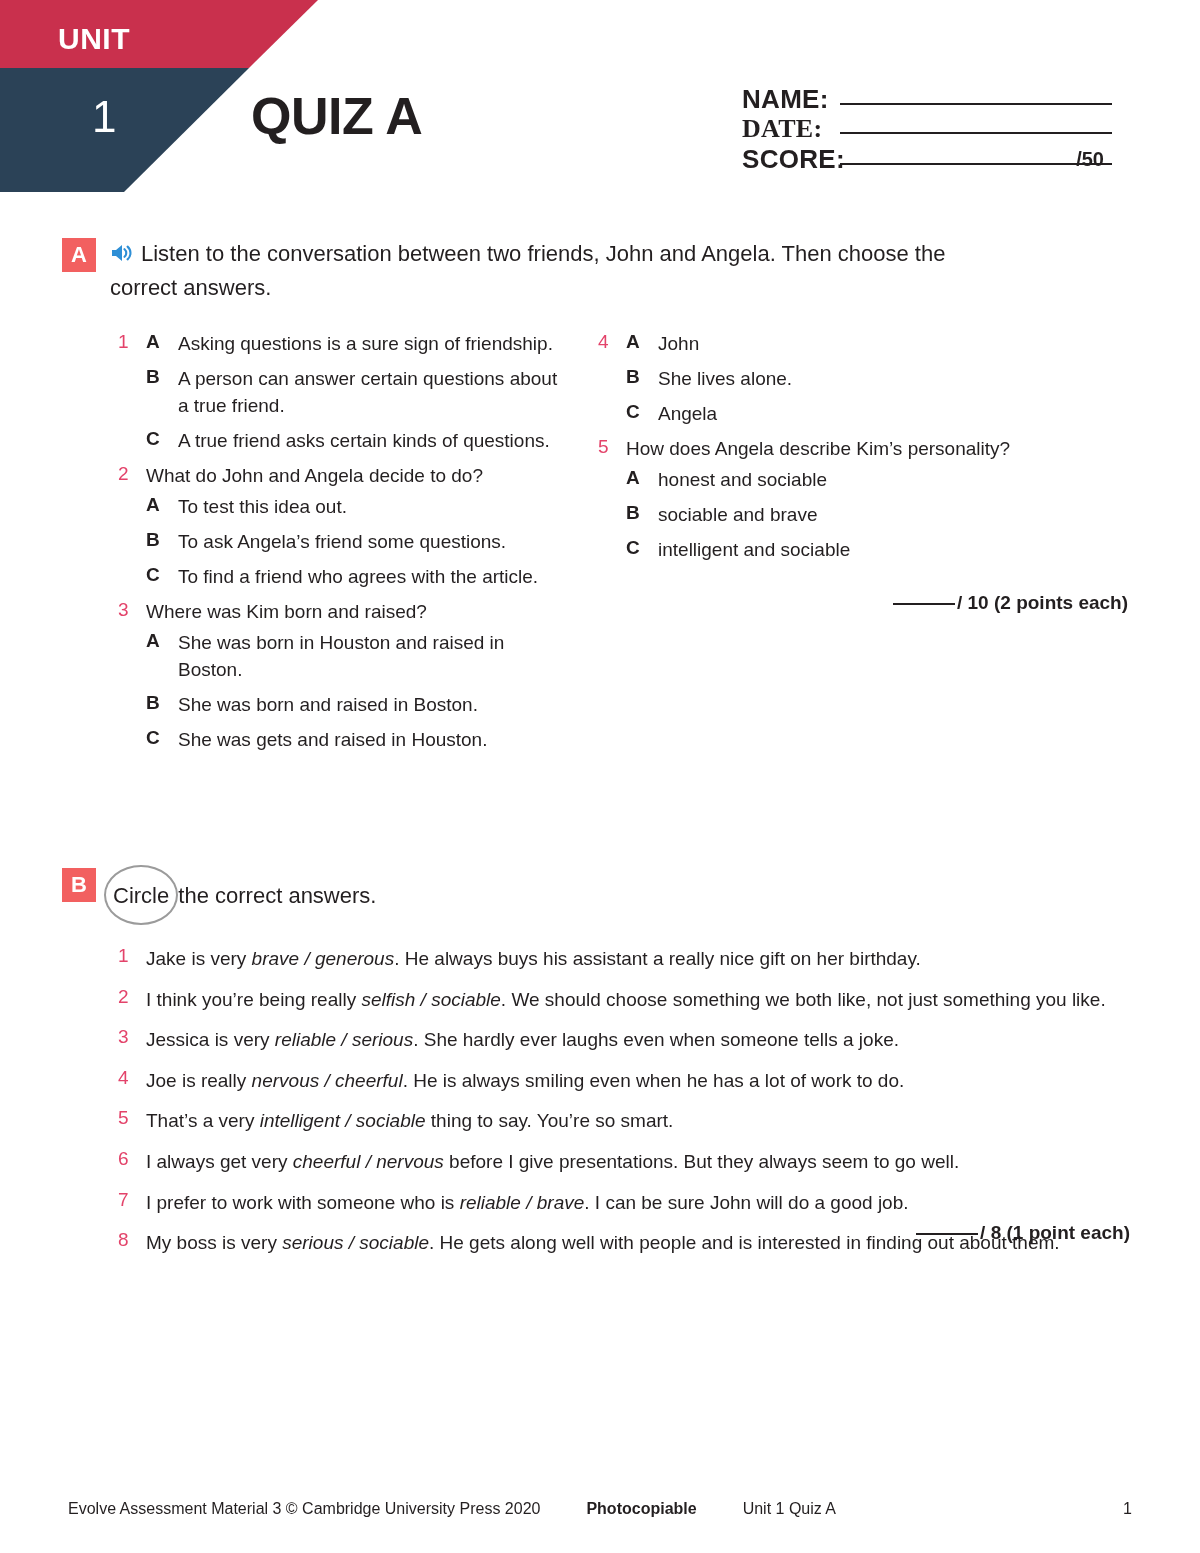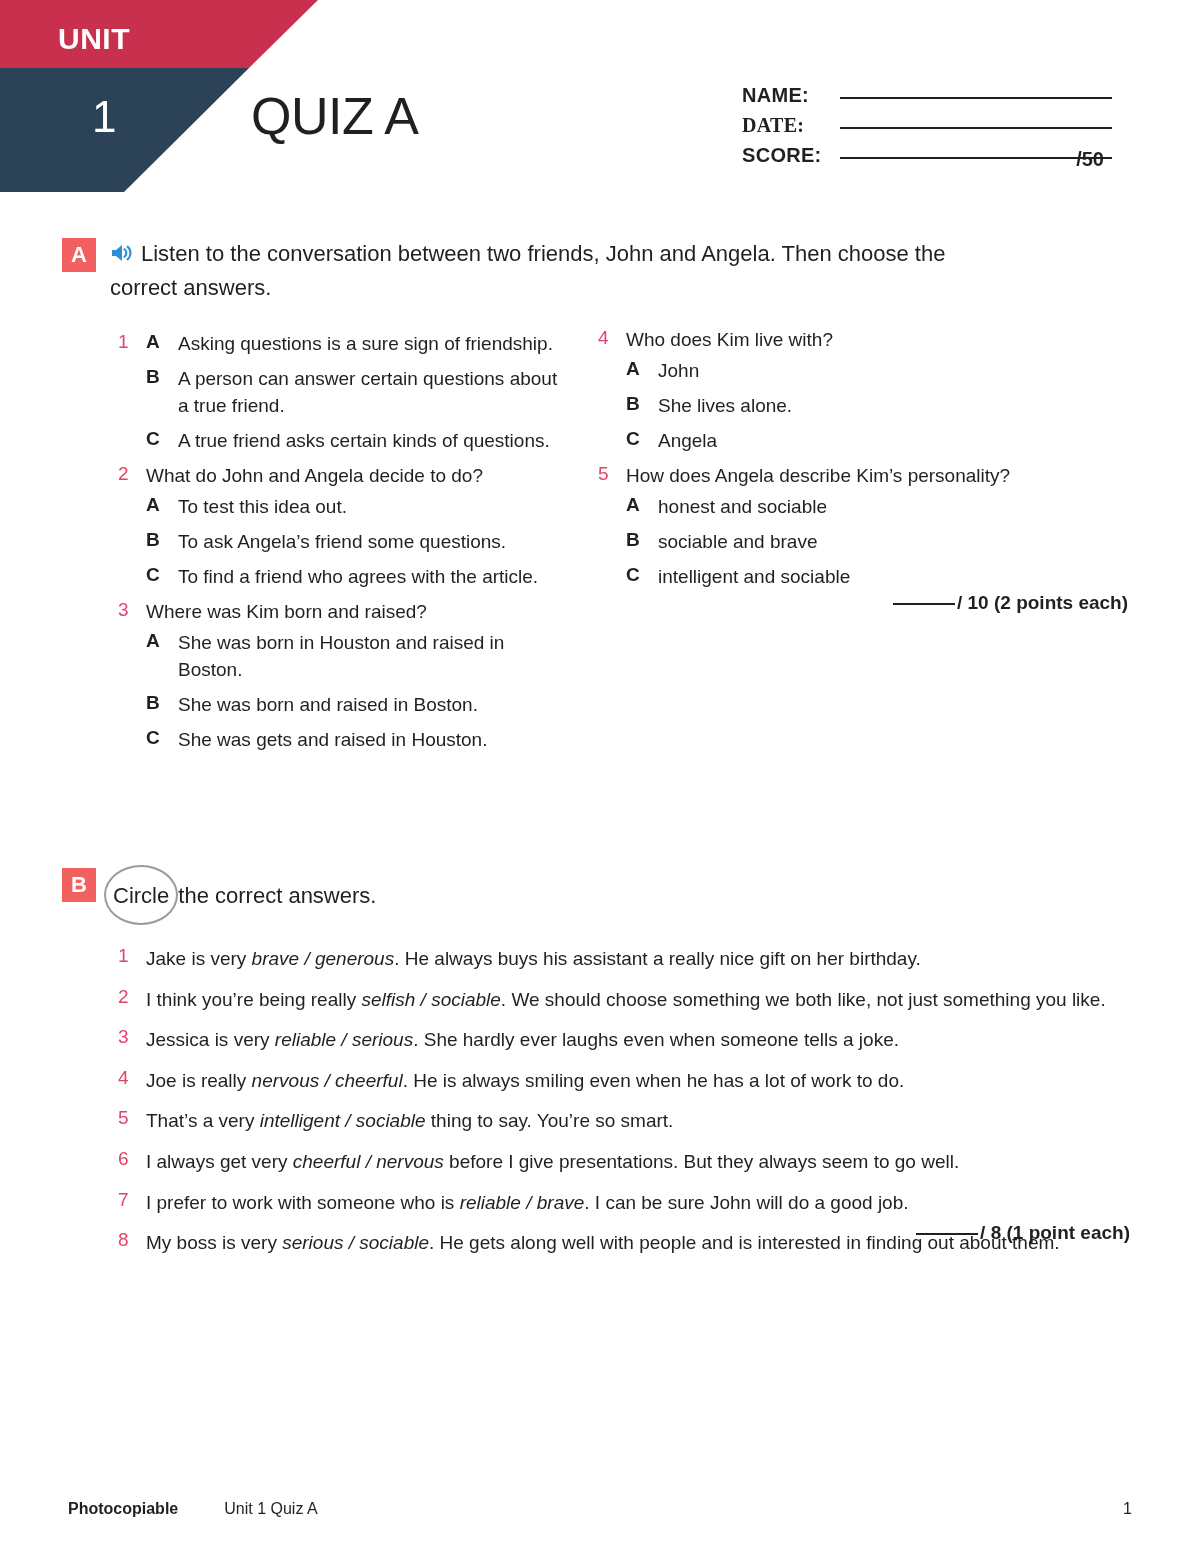--- a/index.html
+++ b/index.html
@@ -43,40 +43,40 @@
     font-weight: normal;
     color: #ffffff;
     line-height: 1;
   }
 
   .quiz-title {
     position: absolute;
     left: 251px;
     top: 86px;
     font-size: 52px;
-    font-weight: normal;
+    font-weight: bold;
     letter-spacing: -0.5px;
     color: #231f20;
   }
 
   
   .meta-block {
     position: absolute;
     left: 742px;
     top: 84px;
     width: 370px;
   }
   .meta-row {
     display: flex;
     align-items: baseline;
     height: 30px;
     position: relative;
   }
   .meta-label {
-    font-size: 20px;
+    font-size: 26px;
     font-weight: bold;
     color: #231f20;
     letter-spacing: 0.3px;
     white-space: nowrap;
   }
   .meta-rule {
     flex: 1;
     border-bottom: 2.5px solid #231f20;
     margin-left: 6px;
     position: relative;
@@ -371,21 +371,20 @@
           </div>
         </div>
       </div>
 
     </div>
 
     <div class="qa-col right">
 
       <div class="question">
         <span class="q-number">4</span>
-        <div class="q-text">Who does Kim live with?</div>
         <div class="options">
           <div class="option">
             <span class="opt-letter">A</span>
             <div class="opt-text">John</div>
           </div>
           <div class="option">
             <span class="opt-letter">B</span>
             <div class="opt-text">She lives alone.</div>
           </div>
           <div class="option">
@@ -471,16 +470,17 @@
     </div>
 
   </div>
 </div>
 
 <div class="score-note" id="score-note-b">
   <span class="blank"></span><span>/ 8 (1 point each)</span>
 </div>
 
 <div class="footer">
+  <span class="footer-credit">Evolve Assessment Material 3 © Cambridge University Press 2020</span>
   <span class="footer-photocopiable">Photocopiable</span>
   <span class="footer-unit">Unit 1 Quiz A</span>
   <span class="footer-page">1</span>
 </div>
 
 </body></html>

